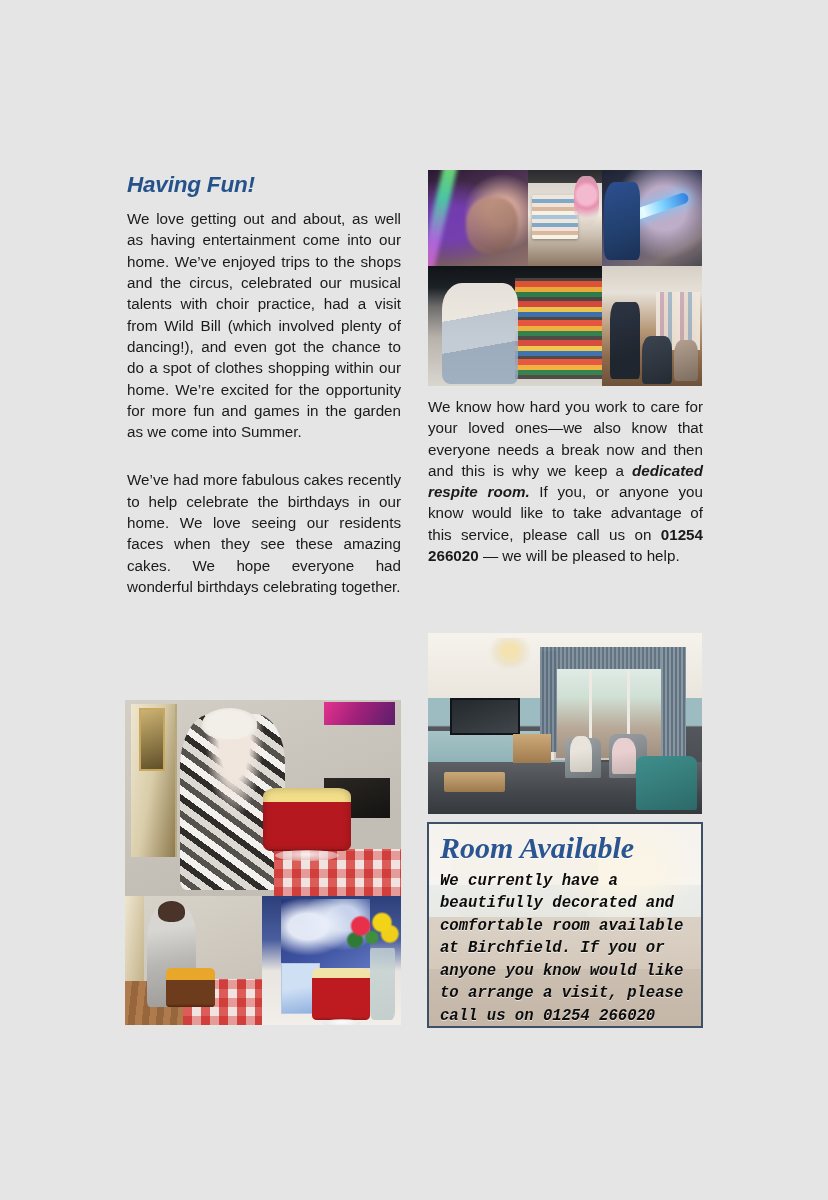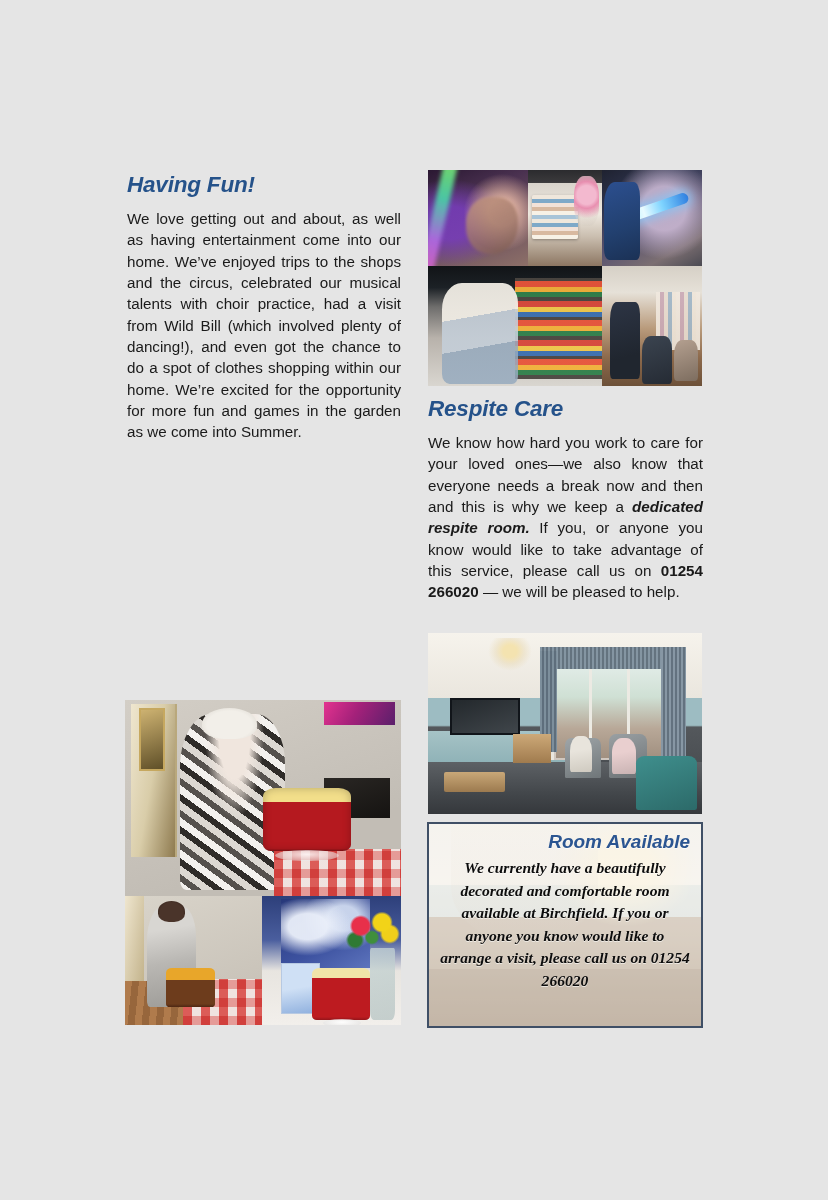--- a/index.html
+++ b/index.html
@@ -480,33 +480,33 @@
   }
   #room-available .ra-arch {
     position:absolute; left: 8%; top: 0; width: 54%; height: 58%;
     border-radius: 0 0 46% 46%;
     background: linear-gradient(180deg, rgba(246,242,234,.6), rgba(214,206,194,.3));
     opacity: .5;
   }
   #room-available .ra-inner { position: relative; z-index: 2; }
   .ra-title {
     margin: 0 0 5px 0;
-    text-align: right;
-    font-family: Liberation Sans, sans-serif;
+    text-align: left;
+    font-family: Liberation Serif, serif;
     font-style: italic;
     font-weight: bold;
-    font-size: 19px;
+    font-size: 30px;
     line-height: 1.12;
     color: #2B5591;
     text-shadow: 0 1px 0 rgba(255,255,255,.65);
   }
   .ra-body {
     margin: 0;
-    text-align: center;
-    font-family: Liberation Serif, serif;
+    text-align: left;
+    font-family: Liberation Mono, monospace;
     font-style: italic;
     font-weight: bold;
     font-size: 15.6px;
     line-height: 22.5px;
     color: #0d0d0d;
     text-shadow: 0 1px 0 rgba(255,255,255,.6);
   }
 </style>
 </head>
 <body>
@@ -515,20 +515,21 @@
 
   <div class="col-left">
 
     <h2 class="section-head">Having Fun!</h2>
 
     <p class="body-text">We love getting out and about, as well as having entertainment come into our home. We’ve enjoyed trips to the shops and the circus, celebrated our musical talents with choir practice, had a visit from Wild Bill (which involved plenty of dancing!),  and even got the chance to do a spot of clothes shopping within our home. We’re excited for the opportunity for more fun and games in the garden as we come into Summer.</p>
 
     <div class="spacer-28"></div>
 
 
+    <p class="body-text last-left">We’ve had more fabulous cakes recently to help celebrate the birthdays in our home. We love seeing our residents faces when they see these amazing cakes. We hope everyone had wonderful birthdays celebrating together.</p>
   </div>
 
   <div id="collage-birthday">
     <div class="bd-big">
       <span class="wall"></span>
       <span class="door"></span>
       <span class="pic"></span>
       <span class="banner"></span>
       <span class="sofa"></span>
       <span class="lady"></span>
@@ -559,21 +560,20 @@
     <div class="c-shop1"></div>
     <div class="c-sabre"></div>
     <div class="c-shop2"></div>
     <div class="c-shop3">
       <span class="fig2"></span>
       <span class="fig3"></span>
     </div>
   </div>
 
   <div class="col-right" style="top:396px;">
-    <h2 class="section-head">Respite Care</h2>
 
     <p class="body-text"><span>We know how hard you work to care for your loved ones—we also know that everyone needs a break now and then and this is why we keep a </span><span class="bi">dedicated respite room.</span><span>  If you, or anyone you know would like to take advantage of this  service, please call us on </span><span class="b">01254 266020</span><span> — we will be pleased to help.</span></p>
   </div>
 
   <div id="photo-lounge">
     <span class="ceiling"></span>
     <span class="dado"></span>
     <span class="floor"></span>
     <span class="bay"></span>
     <span class="pelmet"></span>

